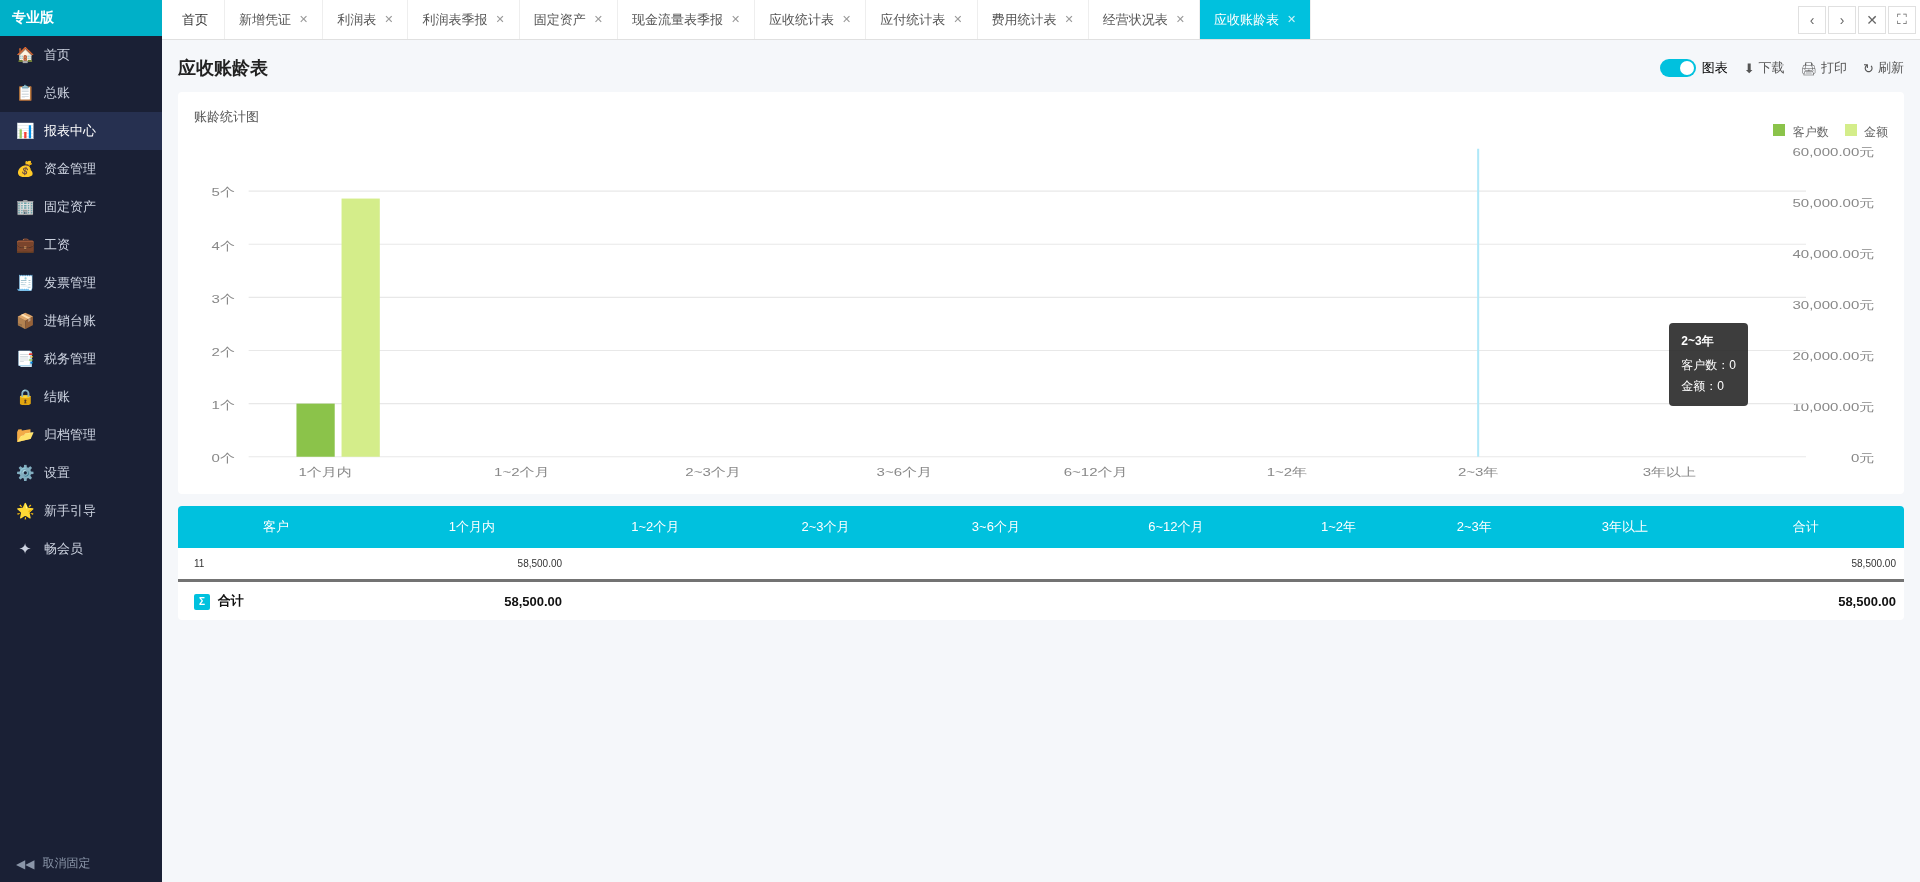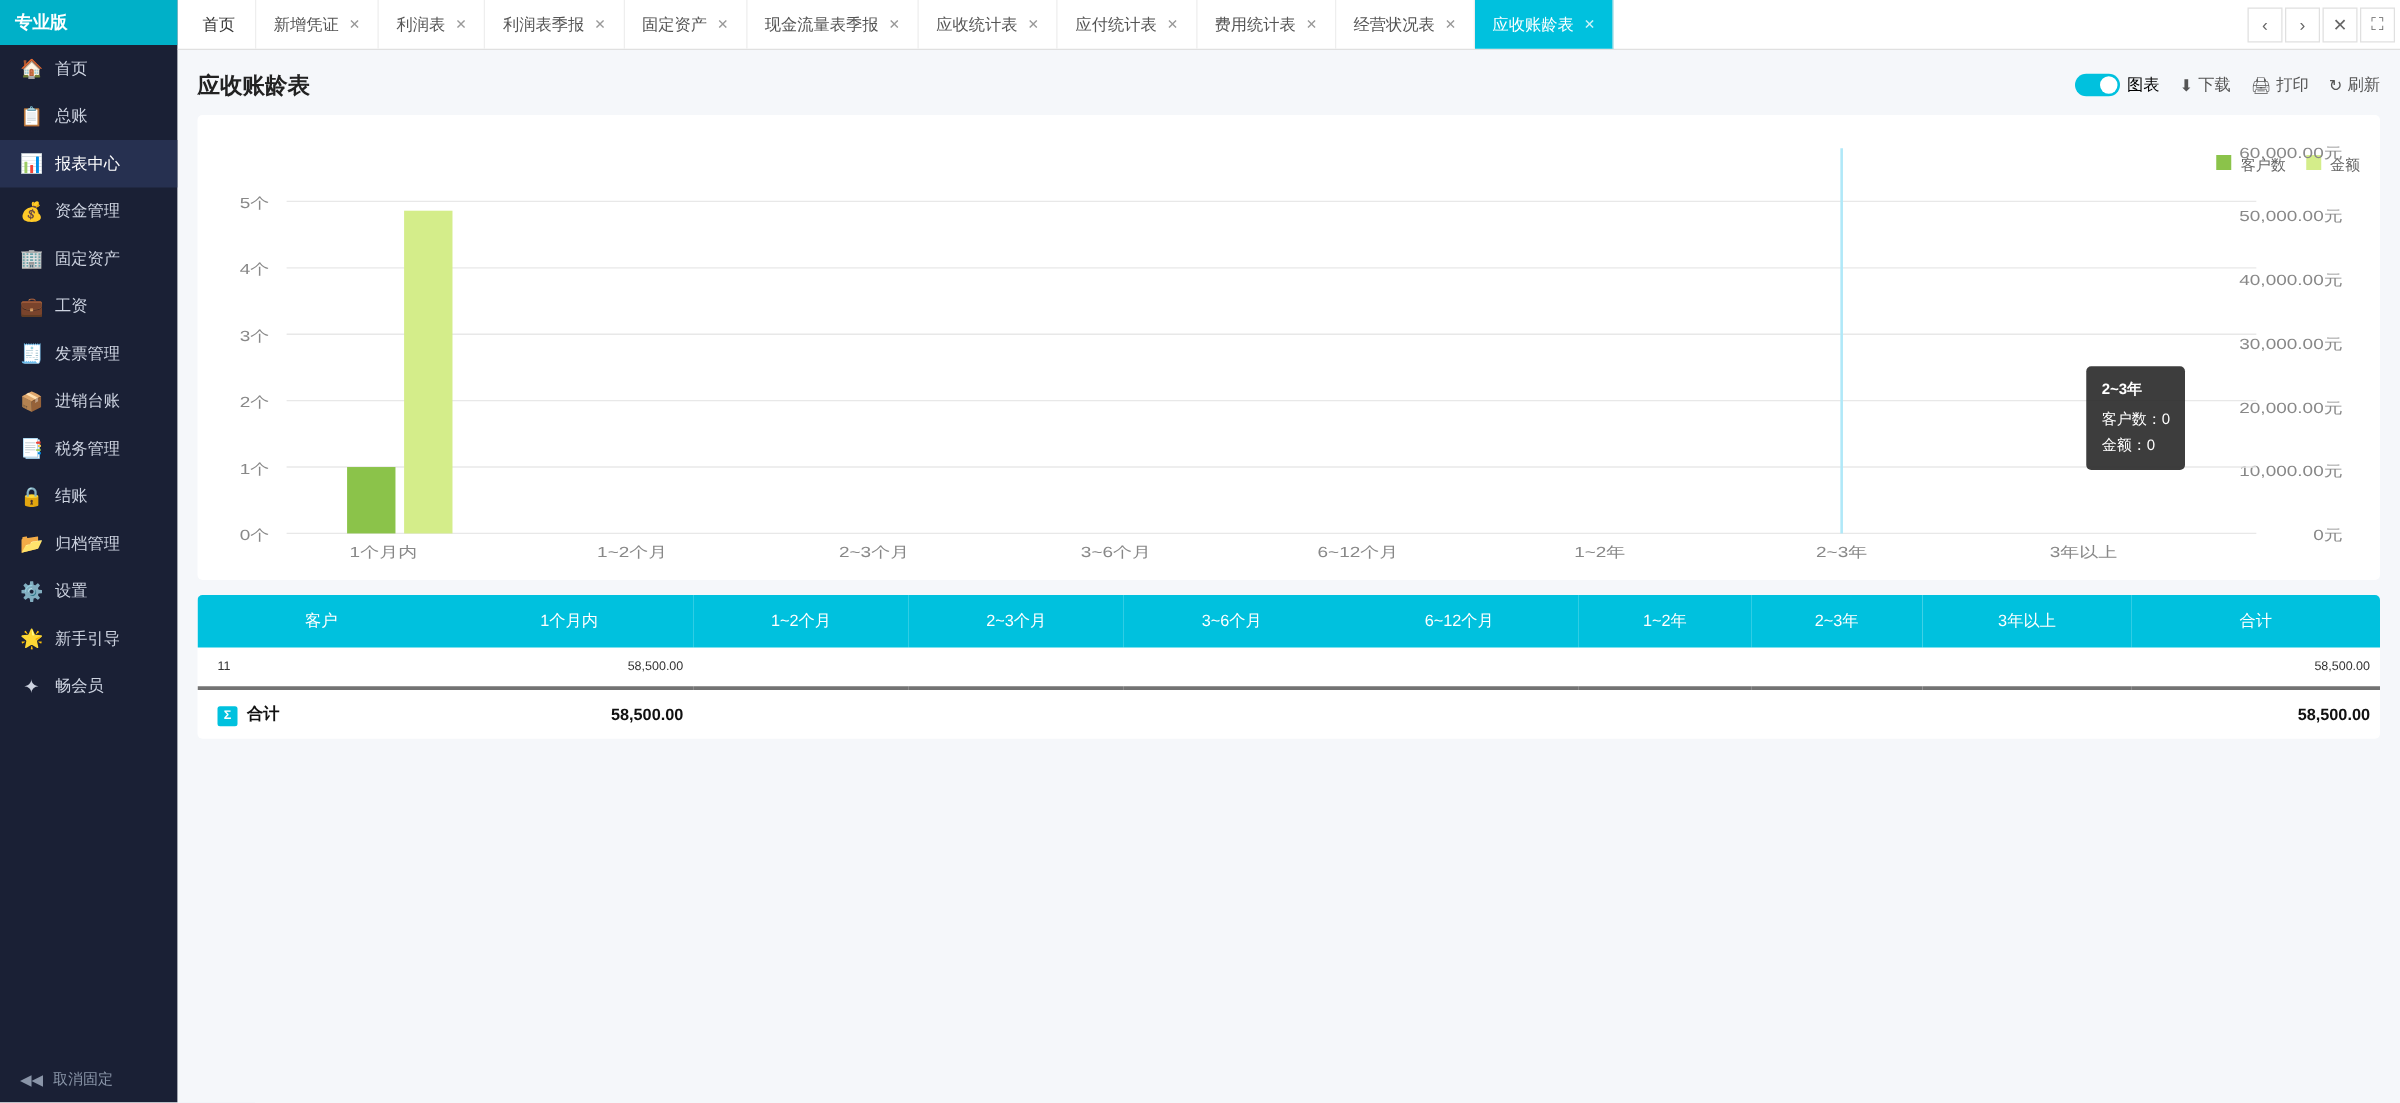--- a/index.html
+++ b/index.html
@@ -1,20 +1,20 @@
 <!DOCTYPE html>
 <html><head>
   <meta charset="utf-8">
   <style>
     * { box-sizing: border-box; margin: 0; padding: 0; }
     body { font-family: 'Microsoft YaHei', Arial, sans-serif; font-size: 13px; background: #f0f2f5; display: flex; height: 882px; overflow: hidden; }
 
     
     .sidebar {
-      width: 142px;
+      width: 162px;
       background: #1a2035;
       color: #cdd3e0;
       display: flex;
       flex-direction: column;
       height: 100%;
       flex-shrink: 0;
     }
     .sidebar-logo {
       background: #00b0c8;
       height: 36px;
@@ -425,20 +425,21 @@
           <span>打印</span>
         </div>
         <div class="action-btn">
           <span>↻</span>
           <span>刷新</span>
         </div>
       </div>
     </div>
 
     <div class="chart-card">
+      <div class="chart-title">账龄统计图</div>
 
       <div class="chart-legend">
         <span>
           <span class="legend-dot" style="background:#8bc34a;"></span>
           <span>客户数</span>
         </span>
         <span>
           <span class="legend-dot" style="background:#d4ed8a;"></span>
           <span>金额</span>
         </span>

